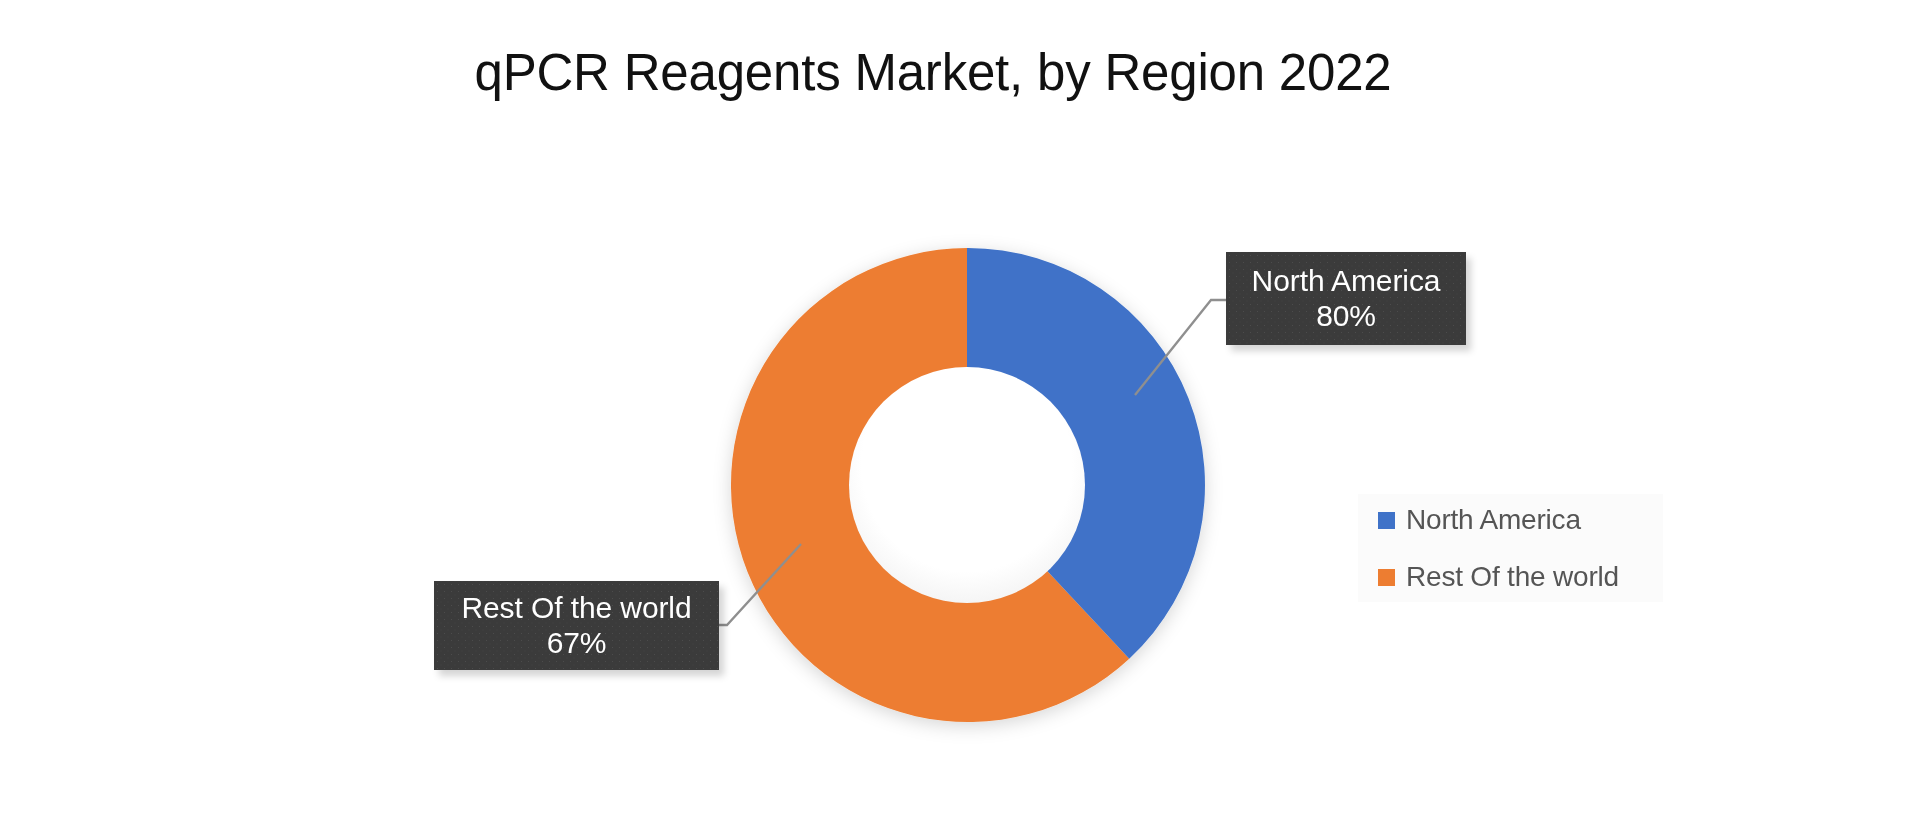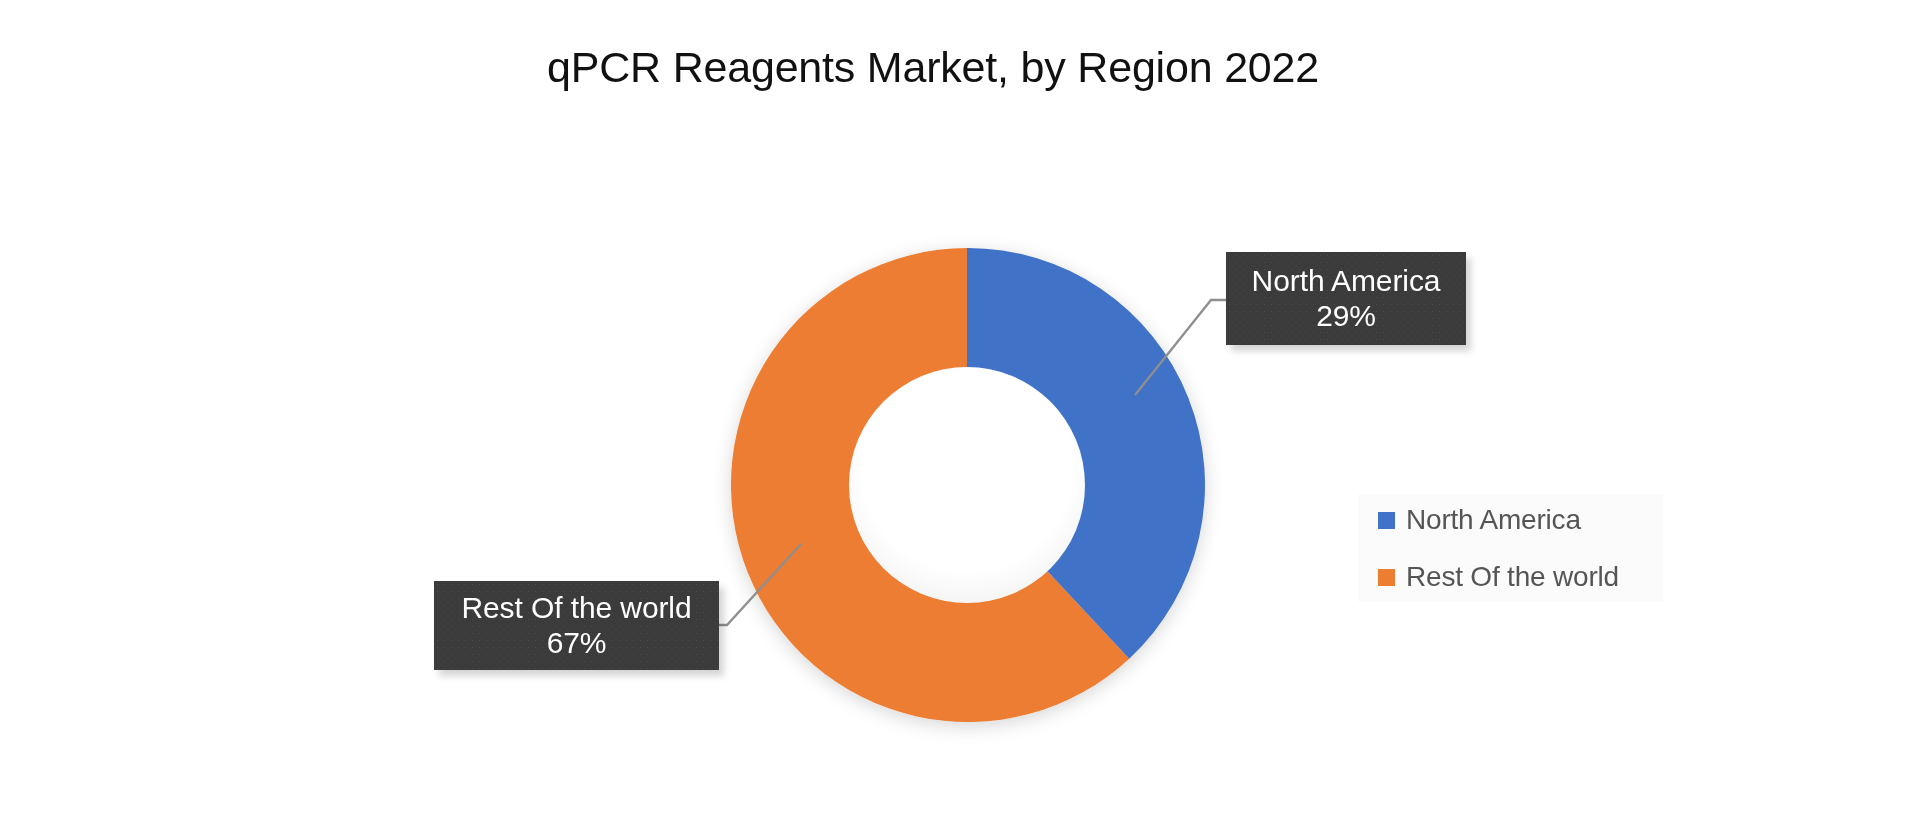--- a/index.html
+++ b/index.html
@@ -24,21 +24,21 @@
     background: #ffffff;
   }
 
   
   .chart-title {
     position: absolute;
     left: 0;
     top: 43px;
     width: 1920px;
     text-align: center;
-    font-size: 43px;
+    font-size: 51px;
     font-weight: 400;
     letter-spacing: -0.2px;
     color: #111111;
     font-family: "Liberation Sans", sans-serif;
     white-space: nowrap;
   }
   .chart-title .title-inner {
     display: inline-block;
     transform: translateX(-27px);
   }
@@ -170,21 +170,21 @@
     </svg>
   </div>
 
   <svg class="leaders" viewBox="0 0 1920 818">
     <polyline points="1135,395 1211,300 1226,300" fill="none" stroke="#8f8f8f" stroke-width="2.3" stroke-linejoin="miter"></polyline>
     <polyline points="801,544 727,625 719,625" fill="none" stroke="#8f8f8f" stroke-width="2.3" stroke-linejoin="miter"></polyline>
   </svg>
 
   <div class="callout" id="callout-north-america">
     <span class="cl-name">North America</span>
-    <span class="cl-value">29%</span>
+    <span class="cl-value">80%</span>
   </div>
 
   <div class="callout" id="callout-rest-of-world">
     <span class="cl-name">Rest Of the world</span>
     <span class="cl-value">67%</span>
   </div>
 
   <div class="legend">
     <div class="legend-item item-0">
       <span class="legend-swatch" style="background:#3f72c8;"></span>

